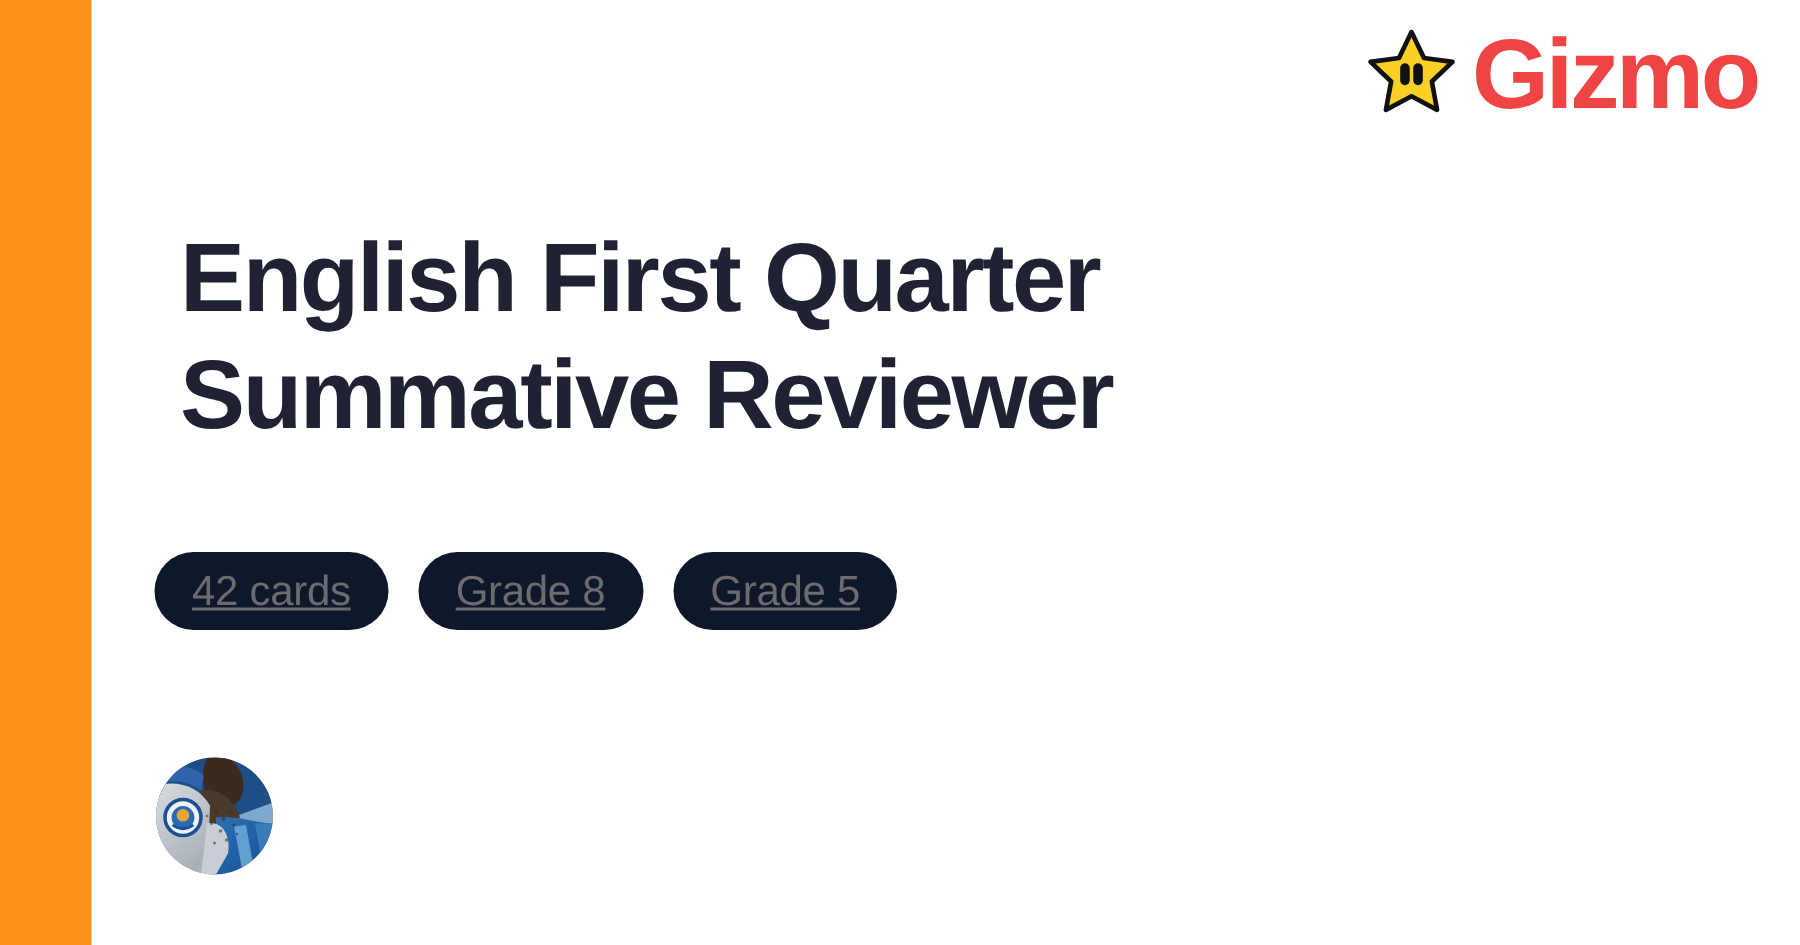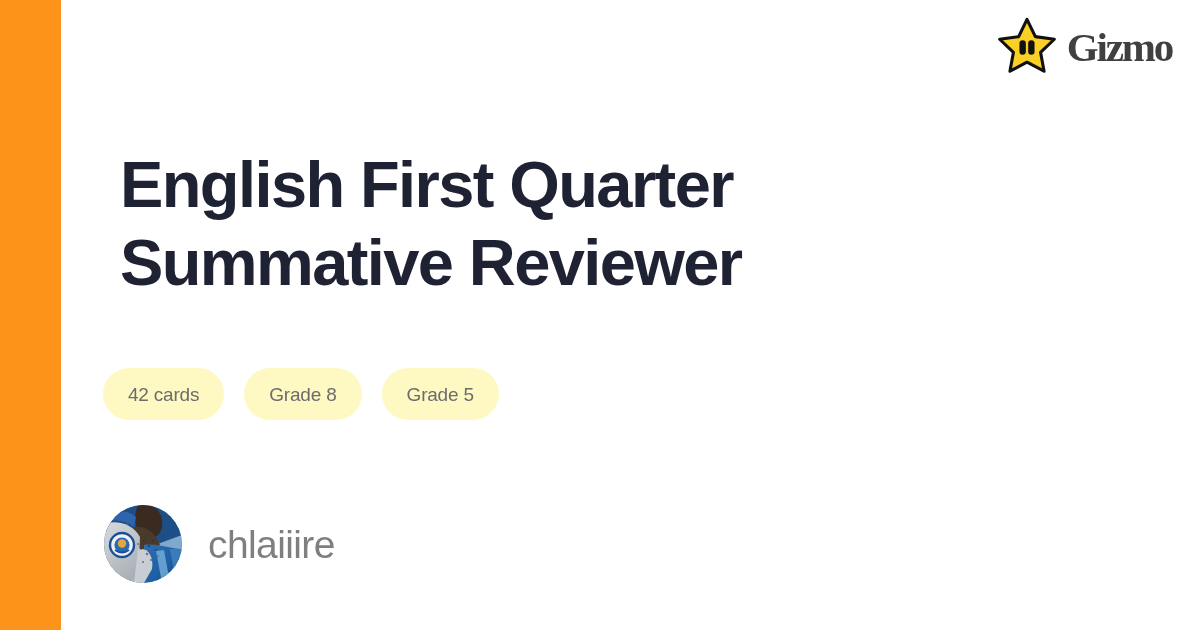--- a/index.html
+++ b/index.html
@@ -35,27 +35,27 @@
     align-items: center;
     gap: 9px;
   }
   .brand-star {
     width: 62px;
     height: 62px;
     display: block;
     flex: none;
   }
   .brand-word {
-    font-size: 41px;
+    font-size: 66px;
     font-weight: 700;
-    color: #404040;
+    color: #ef4444;
     letter-spacing: -2.2px;
     line-height: 1;
     white-space: nowrap;
-    font-family: Liberation Serif, serif;
+    font-family: Liberation Sans, sans-serif;
   }
 
   
   .content {
     position: absolute;
     left: 103px;
     top: 0;
     width: 1000px;
     height: 630px;
   }
@@ -77,32 +77,33 @@
   
   .pill-row {
     position: absolute;
     top: 368px;
     left: 0;
     display: flex;
     align-items: center;
     gap: 20px;
   }
   .pill {
-    background: #fef9c3;
+    background: #0f172a;
     color: #6c6c6e;
     border-radius: 999px;
     height: 52px;
     display: flex;
     align-items: center;
     padding: 0 25px;
-    font-size: 19px;
+    font-size: 28px;
     line-height: 1;
     letter-spacing: -0.2px;
     white-space: nowrap;
     font-family: "Liberation Sans", sans-serif;
+    text-decoration: underline;
   }
 
   
   .author-row {
     position: absolute;
     top: 505px;
     left: 1px;
     display: flex;
     align-items: center;
     gap: 26px;
@@ -196,16 +197,15 @@
             <circle cx="43" cy="49" r="1.2"></circle>
               <circle cx="52" cy="45" r="1.0"></circle>
             <circle cx="34" cy="39" r="0.9"></circle>
               <circle cx="47" cy="55" r="1.1"></circle>
             <circle cx="39" cy="57" r="1.0"></circle>
               <circle cx="54" cy="51" r="0.8"></circle>
           </g>
         </g>
       </svg>
     </span>
-    <span class="author-name">chlaiiire</span>
   </div>
 
 </div>
 
 </body></html>

